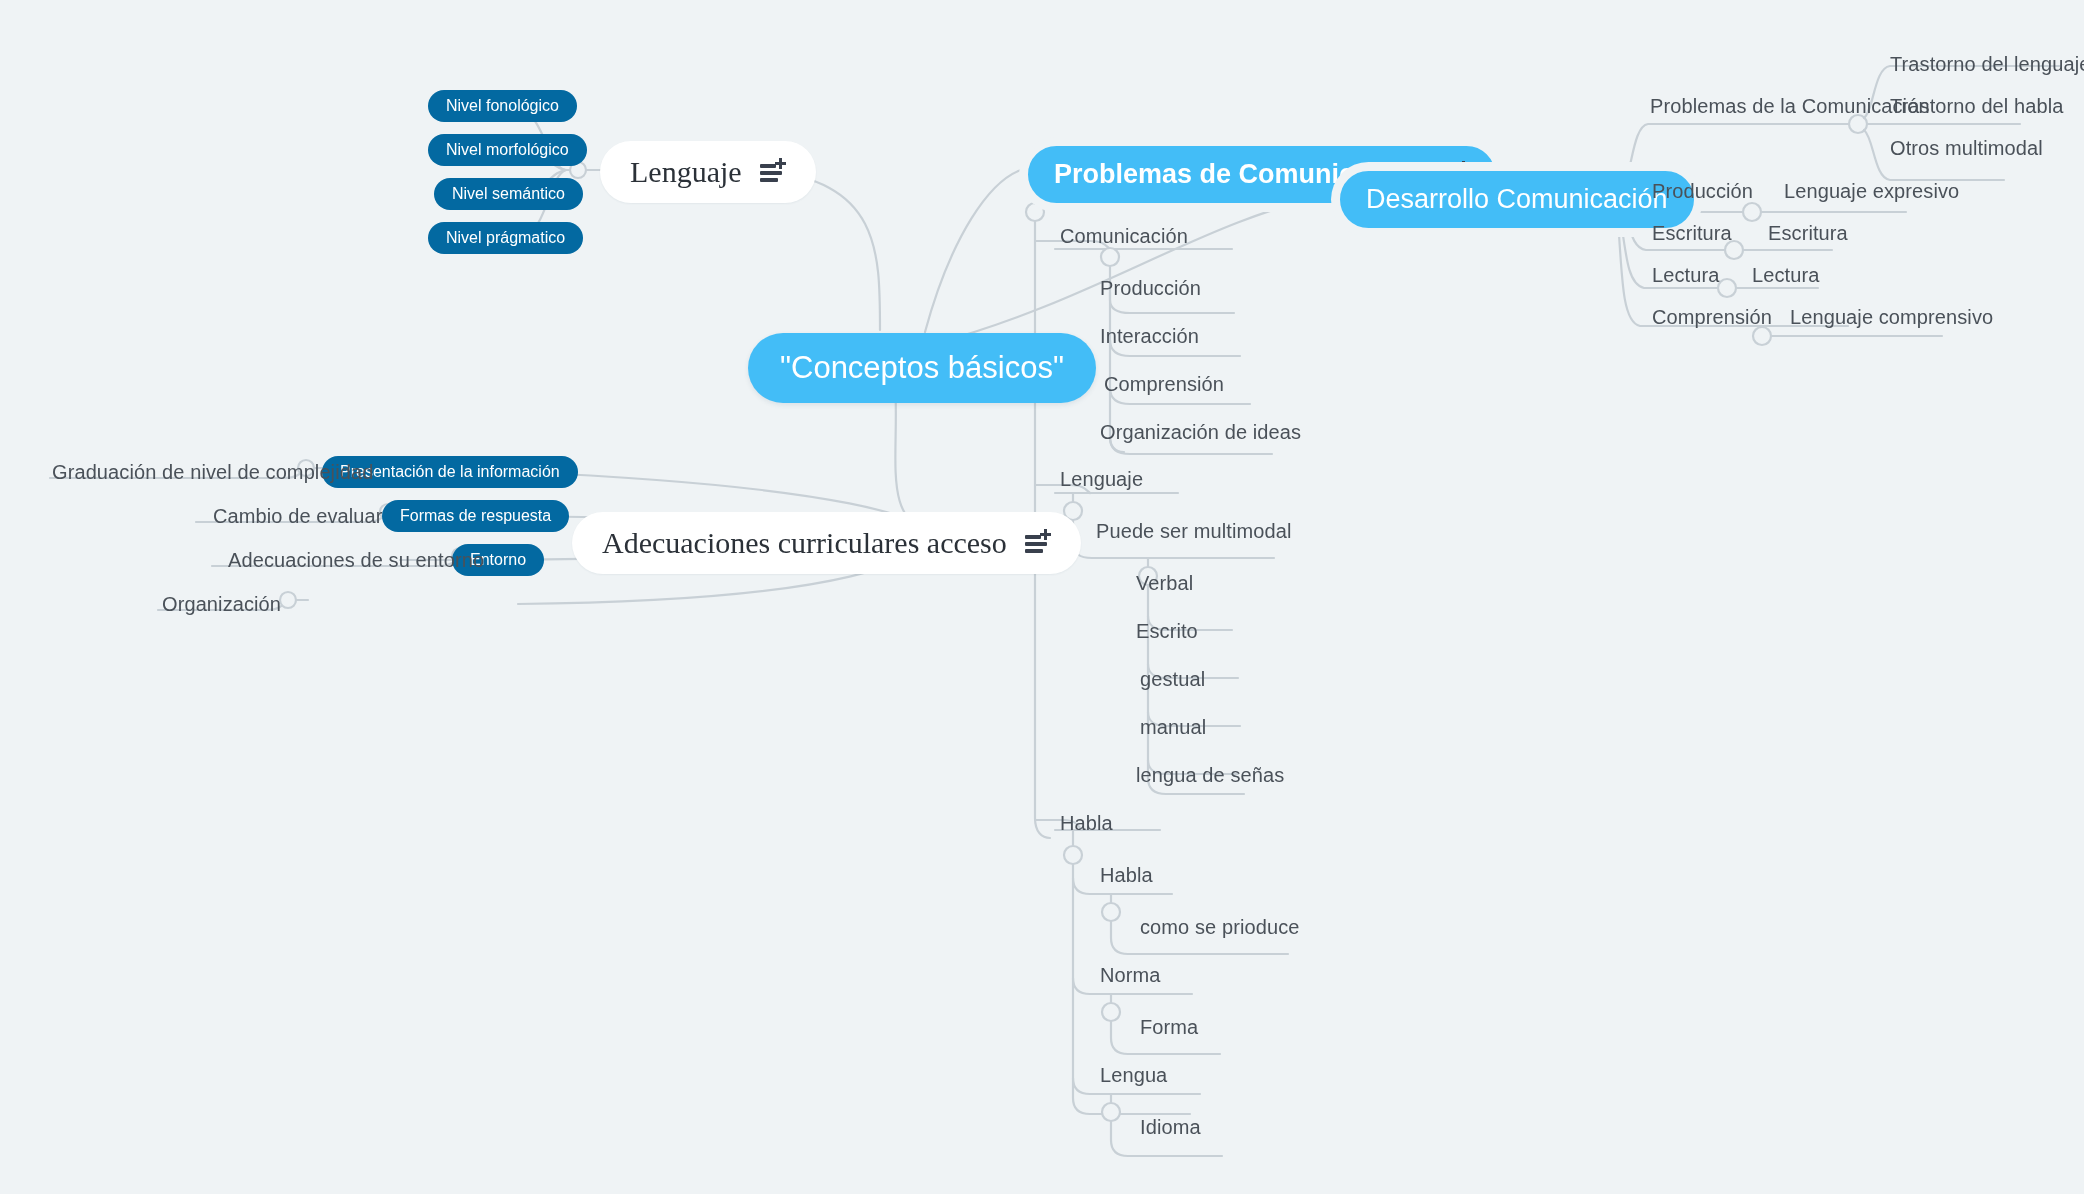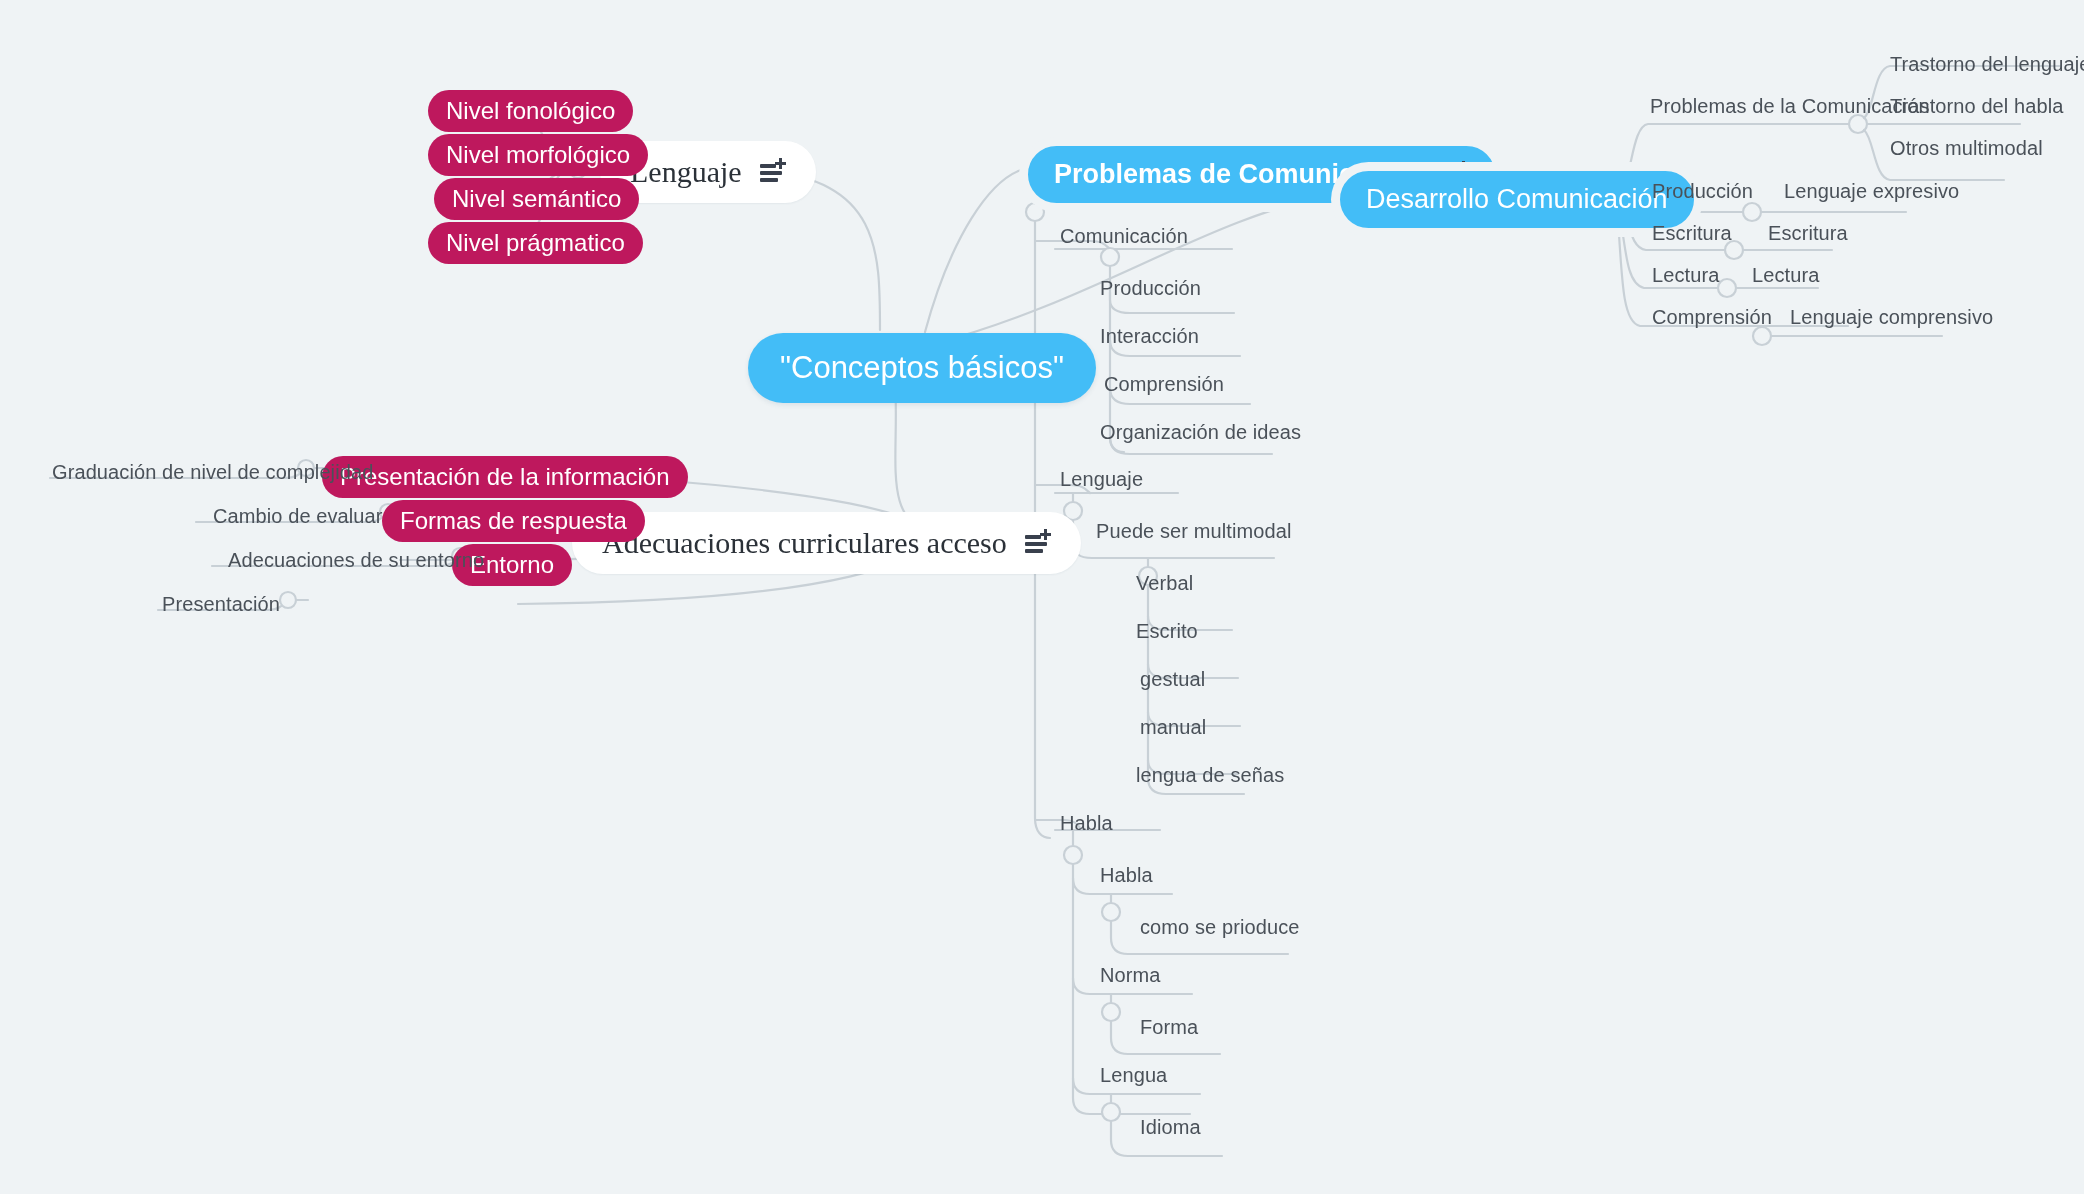--- a/index.html
+++ b/index.html
@@ -42,24 +42,24 @@
   .root-node{
     background:#43bdf7;
     border-radius:44px;
     padding:17px 32px;
     font-size:31px;
     color:#ffffff;
     text-align:center;
     box-shadow:0 2px 5px rgba(40,80,110,.10);
   }
   .pill-red{
-    background:#be185d;
+    background:#0369a1;
     border-radius:30px;
     padding:7px 18px;
-    font-size:24px;
+    font-size:16px;
     color:#ffffff;
     text-align:center;
   }
   .plain-label{
     font-size:20px;
     color:#4a5159;
     letter-spacing:.1px;
   }
 
   
@@ -260,21 +260,21 @@
   </div>
 
   <div class="node pill-red" style="left:452px;top:544px;">
     <span>Entorno</span>
   </div>
   <div class="node plain-label" style="left:228px;top:549px;">
     <span>Adecuaciones de su entorno</span>
   </div>
 
   <div class="node plain-label" style="left:162px;top:593px;">
-    <span>Presentación</span>
+    <span>Organización</span>
   </div>
 
   <div class="node pill-blue" style="left:1022px;top:140px;">
     <span>Problemas de Comunicación</span>
     <span class="note-icon">
         <i></i>
         <i></i>
         <i></i>
         <b></b>
       </span>

